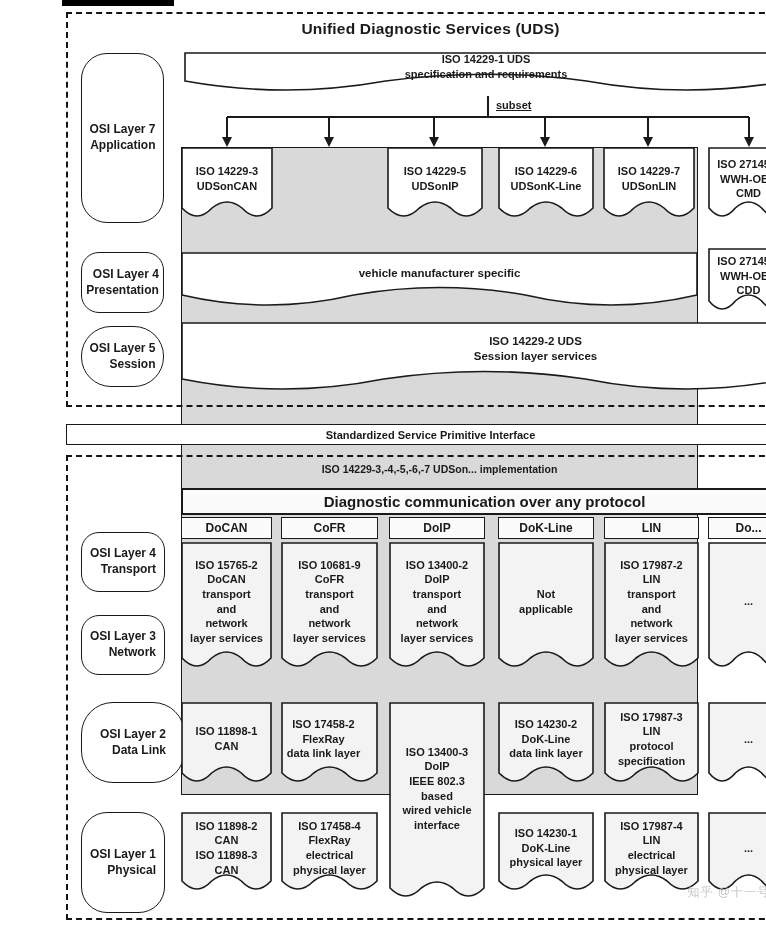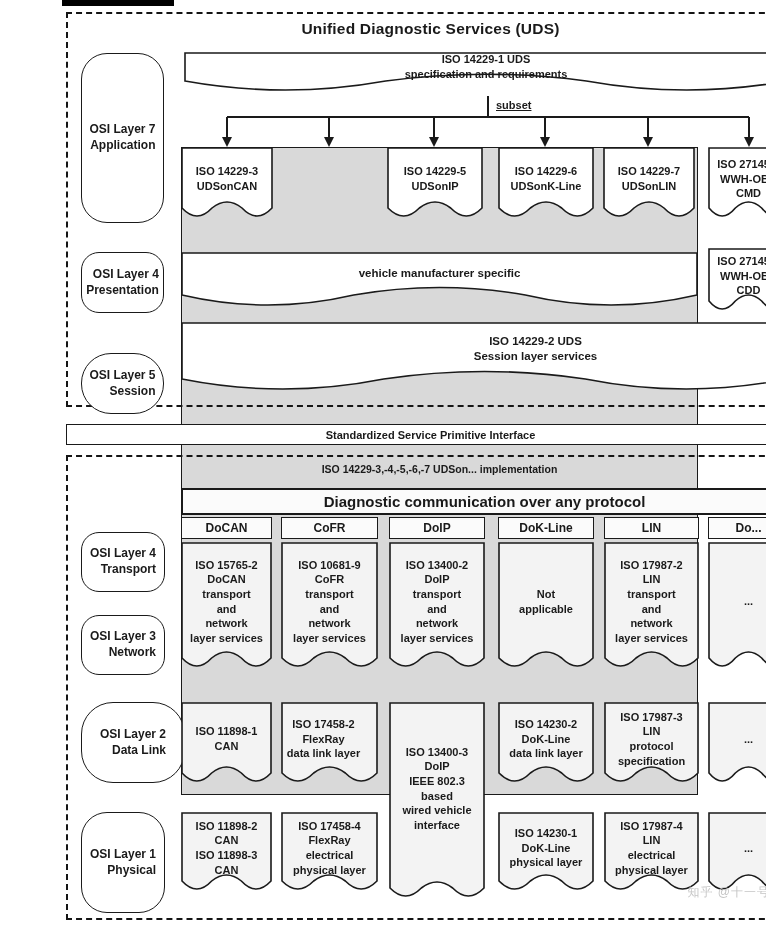--- a/index.html
+++ b/index.html
@@ -93,21 +93,21 @@
     <polygon points="492,137 502,137 497,147"></polygon>
     <polygon points="595,137 605,137 600,147"></polygon>
     <polygon points="696,137 706,137 701,147"></polygon>
   </svg>
   <div class="subset">subset</div>
 
   <div class="osi" style="left:33px;top:53px;width:83px;height:170px;border-radius:26px">OSI Layer 7
 Application</div>
   <div class="osi" style="left:33px;top:252px;width:83px;height:61px;border-radius:18px">OSI Layer 4
 Presentation</div>
-  <div class="osi" style="left:33px;top:353px;width:83px;height:61px;border-radius:30px">OSI Layer 5
+  <div class="osi" style="left:33px;top:326px;width:83px;height:61px;border-radius:30px">OSI Layer 5
 Session</div>
 
   <div class="paper" style="left:133px;top:147px;width:92px;height:78px">
       <svg width="92" height="78" class="edge">
         <path d="M1,61 q 15,16 30,0 q 15,-12 30,0 q 15,16 30,0 L91,1 L1,1 Z"></path>
       </svg>
     <span class="t">ISO 14229-3
 UDSonCAN</span>
     </div>
   <div class="paper" style="left:339px;top:147px;width:96px;height:78px">

